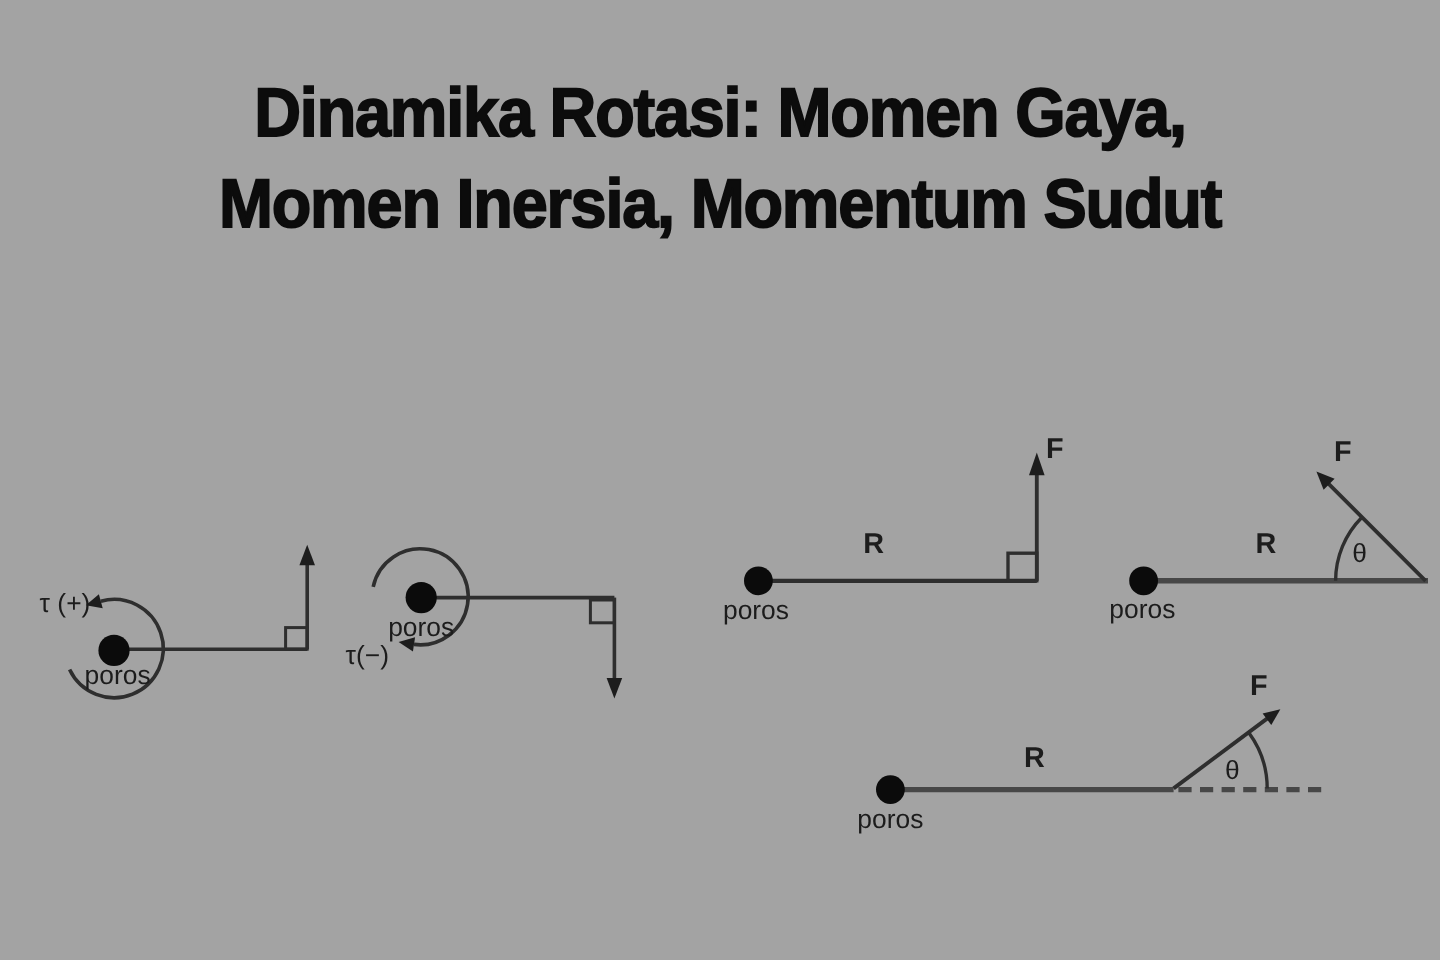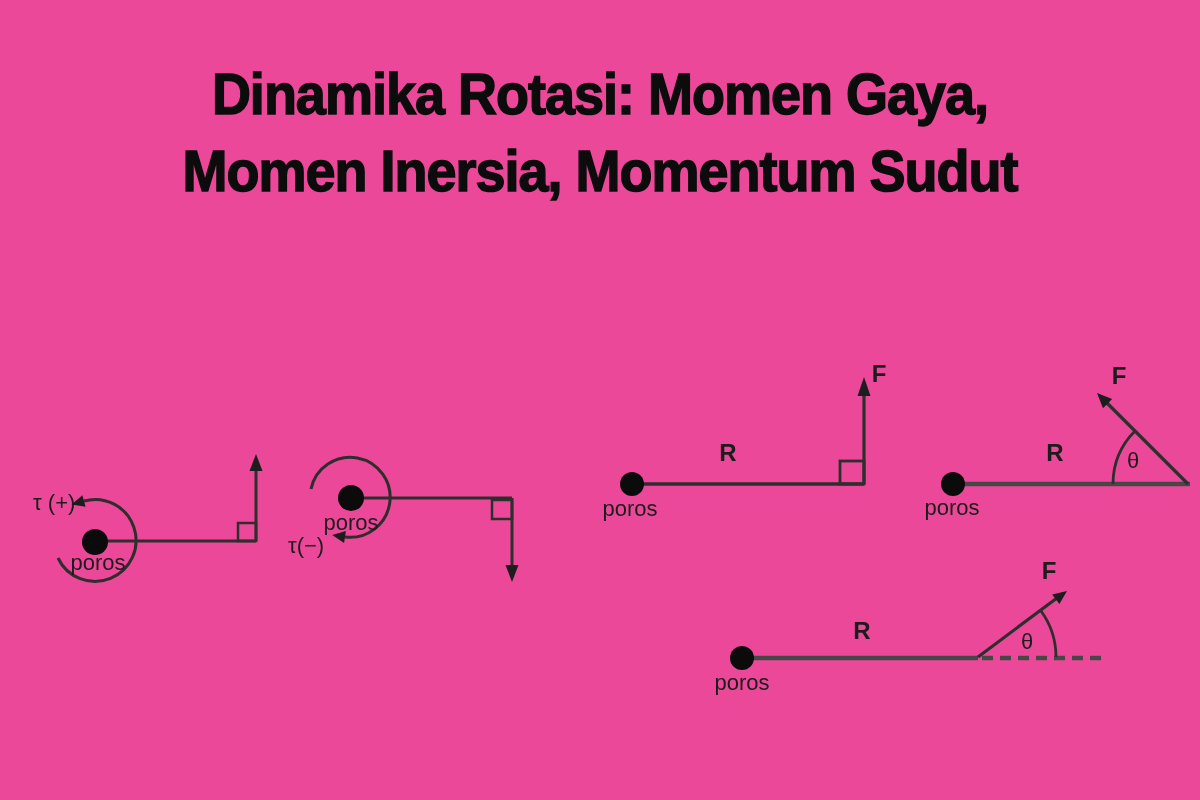--- a/index.html
+++ b/index.html
@@ -1,21 +1,21 @@
 <!DOCTYPE html>
 <html><head>
 <meta charset="utf-8">
 <style>
   * { margin: 0; padding: 0; box-sizing: border-box; }
   html, body { background: #ffffff; }
   .canvas {
     position: relative;
     width: 1200px;
     height: 800px;
-    background: #ec4899;
+    background: #a3a3a3;
     overflow: hidden;
     font-family: "Liberation Sans", sans-serif;
   }
   .title-block {
     position: absolute;
     top: 56px;
     left: 0;
     width: 1200px;
     text-align: center;
     color: #0c0c0c;

